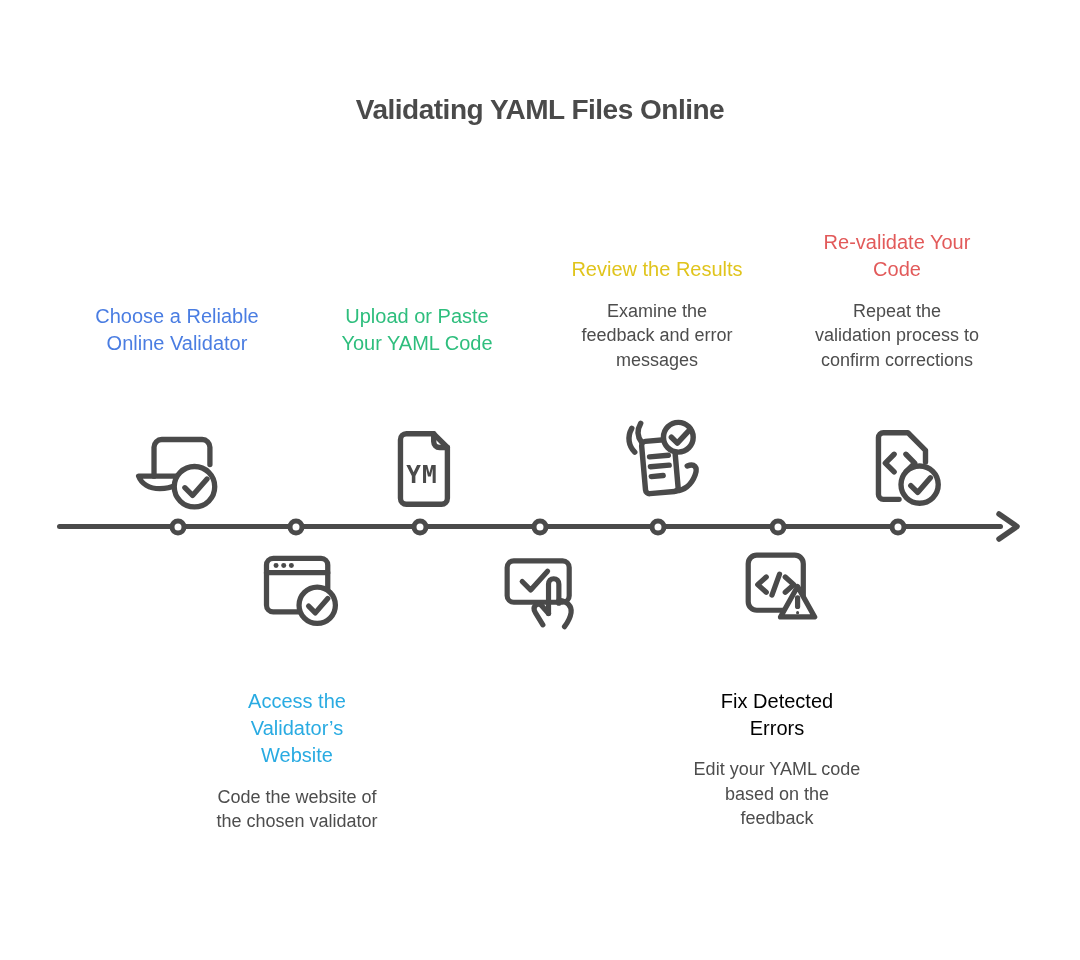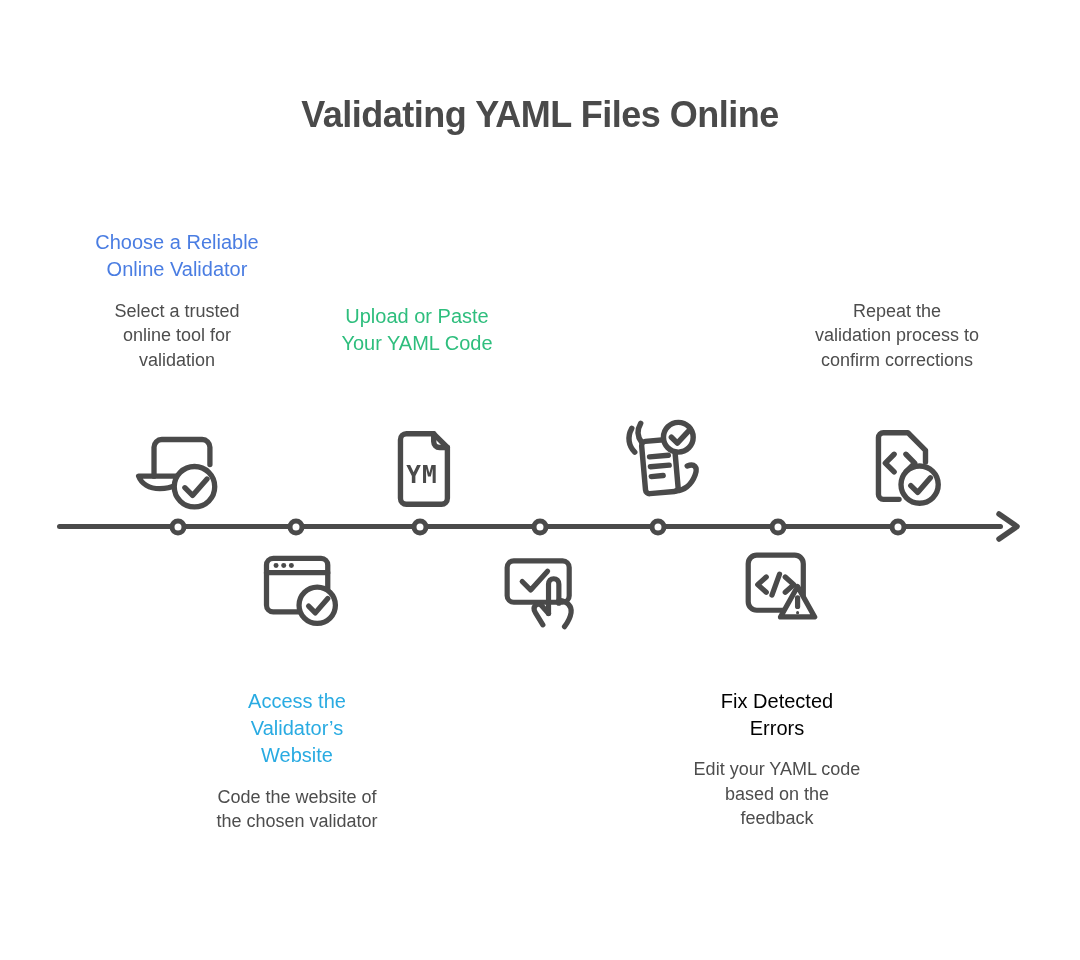--- a/index.html
+++ b/index.html
@@ -2,21 +2,21 @@
 <html><head>
 <meta charset="utf-8">
 <style>
   html,body{margin:0;padding:0;background:#fff;}
   .canvas{
     position:relative;width:1080px;height:960px;background:#ffffff;
     font-family:"Liberation Sans",sans-serif;overflow:hidden;
   }
   .main-title{
     position:absolute;left:0;right:0;top:94px;margin:0;text-align:center;
-    font-size:36px;font-weight:700;color:#4a4a4a;letter-spacing:-0.5px;
+    font-size:28px;font-weight:700;color:#4a4a4a;letter-spacing:-0.5px;
   }
   .step{position:absolute;text-align:center;}
   .step-top{bottom:588px;}
   .step-bottom{top:688px;}
   .step-title{
     font-size:20px;font-weight:400;line-height:1.36;margin:0 auto 15px auto;
   }
   .step-desc{
     font-size:18px;color:#4d4d4d;line-height:1.36;margin:0 auto;
   }
@@ -43,26 +43,30 @@
 </style>
 </head>
 <body>
 
 <div class="canvas">
 
   <h1 class="main-title">Validating YAML Files Online</h1>
 
   <div class="step step-top s0" style="left:62px;width:230px;">
     <p class="step-title" style="color: rgb(74, 125, 226);">Choose a Reliable Online Validator</p>
-    <p class="step-desc">Select a trusted online tool for validation</p>
   </div>
   <div class="step step-top s2" style="left:302px;width:230px;">
     <p class="step-title" style="color: rgb(46, 190, 125);">Upload or Paste Your YAML Code</p>
   </div>
+  <div class="step step-top s4" style="left:542px;width:230px;">
+    <p class="step-title" style="color: rgb(224, 196, 28);">Review the Results</p>
+    <p class="step-desc">Examine the feedback and error messages</p>
+  </div>
   <div class="step step-top s6" style="left:782px;width:230px;">
+    <p class="step-title" style="color: rgb(226, 90, 90);">Re-validate Your Code</p>
     <p class="step-desc">Repeat the validation process to confirm corrections</p>
   </div>
 
   <div class="step step-bottom s1" style="left:187px;width:220px;">
     <p class="step-title" style="color: rgb(41, 171, 226); text-align: center;">Access the Validator’s Website</p>
     <p class="step-desc">Code the website of the chosen validator</p>
   </div>
   <div class="step step-bottom s5" style="left:667px;width:220px;">
     <p class="step-title" style="color: #000000;">Fix Detected Errors</p>
     <p class="step-desc">Edit your YAML code based on the feedback</p>

